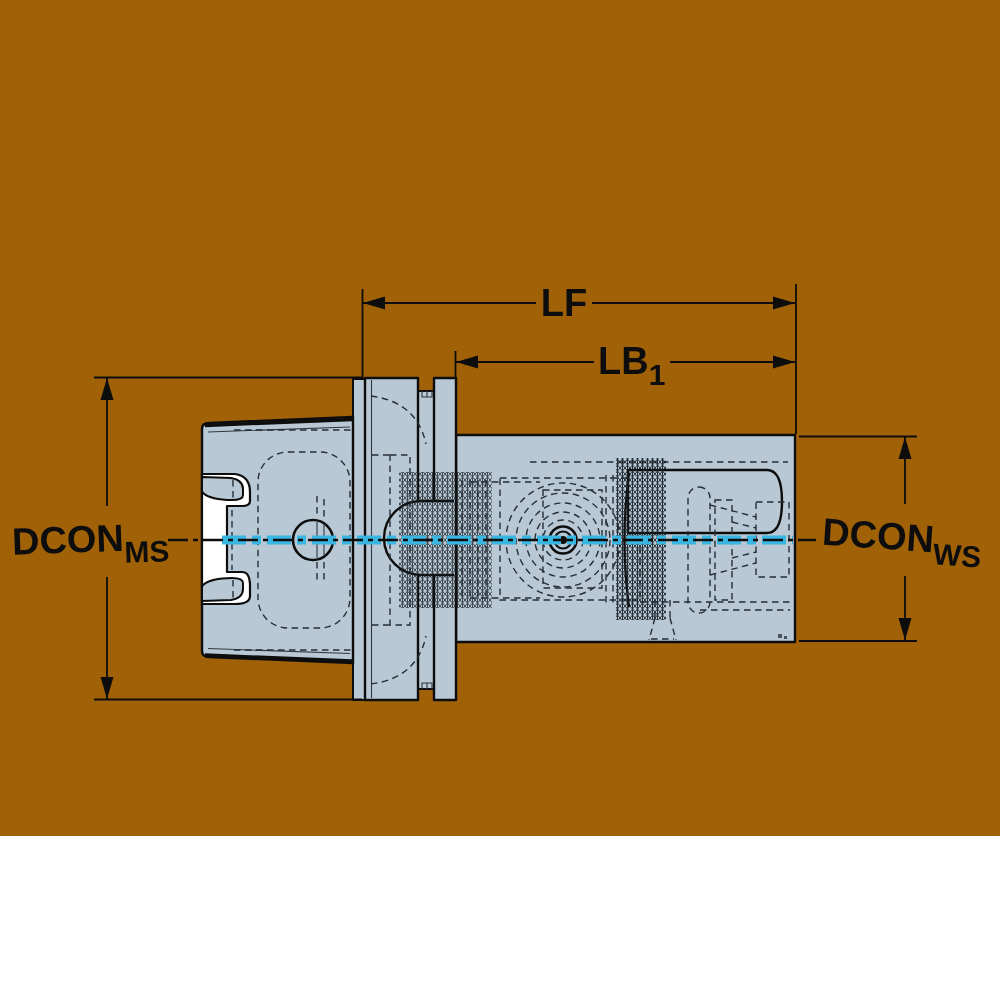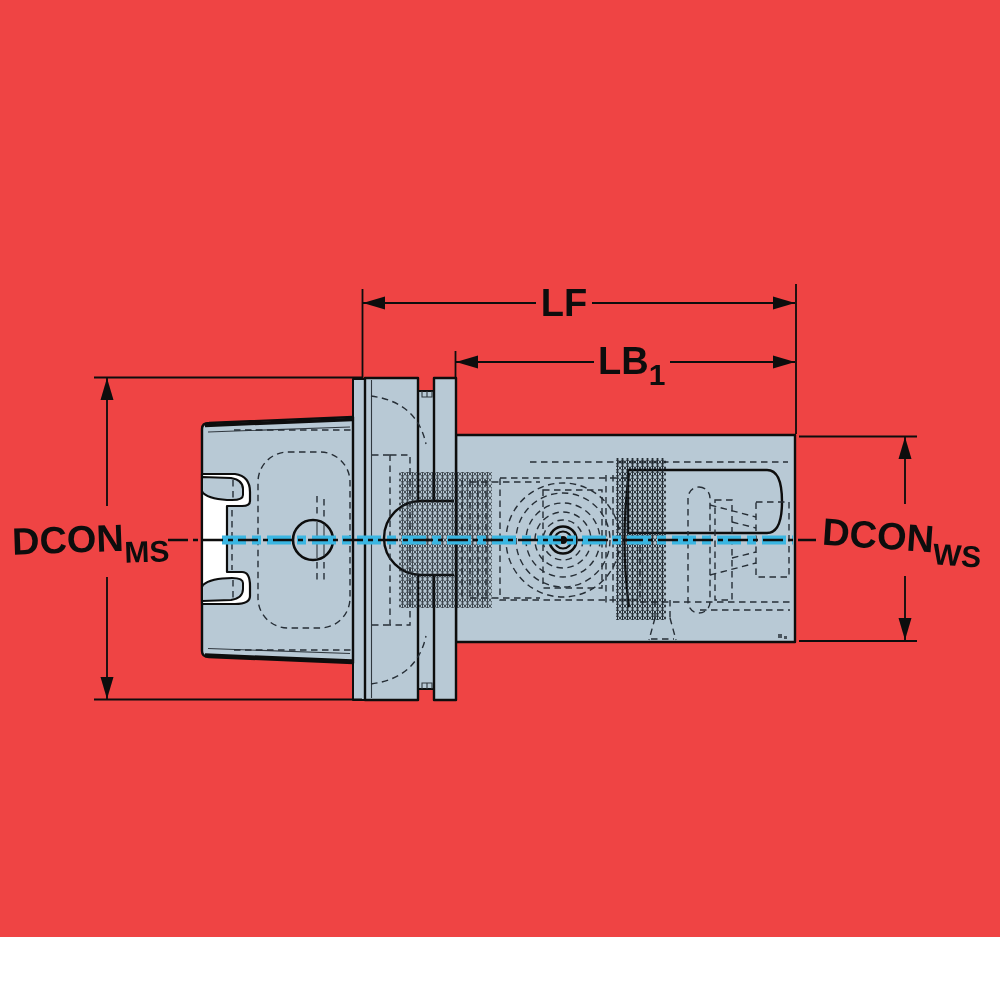--- a/index.html
+++ b/index.html
@@ -1,16 +1,16 @@
 <!DOCTYPE html>
 <html><head>
 <meta charset="utf-8">
 <style>
   html,body{margin:0;padding:0;background:#ffffff;}
-  .stage{width:1000px;height:937px;background:#ef4444;position:relative;overflow:hidden;}
+  .stage{width:1000px;height:836px;background:#a16207;position:relative;overflow:hidden;}
   svg{display:block;}
   .oln{fill:#b8c9d5;stroke:#0d0d0d;stroke-width:2.4;stroke-linejoin:round;}
   .oln2{fill:#b8c9d5;stroke:#0d0d0d;stroke-width:2;stroke-linejoin:round;}
   .cut{fill:#ffffff;stroke:#0d0d0d;stroke-width:2.2;stroke-linejoin:round;}
   .ln{stroke:#0d0d0d;fill:none;}
   .thin{stroke:#30383f;stroke-width:1.1;fill:none;}
   .dsh{stroke:#262e36;fill:none;stroke-dasharray:6.5 4.5;stroke-width:1.4;}
   .dim{stroke:#0d0d0d;stroke-width:1.8;fill:none;}
   .arr{fill:#0d0d0d;stroke:none;}
   .cool{stroke:#3ab6e2;stroke-width:9;fill:none;stroke-dasharray:24 6 9 6;}

